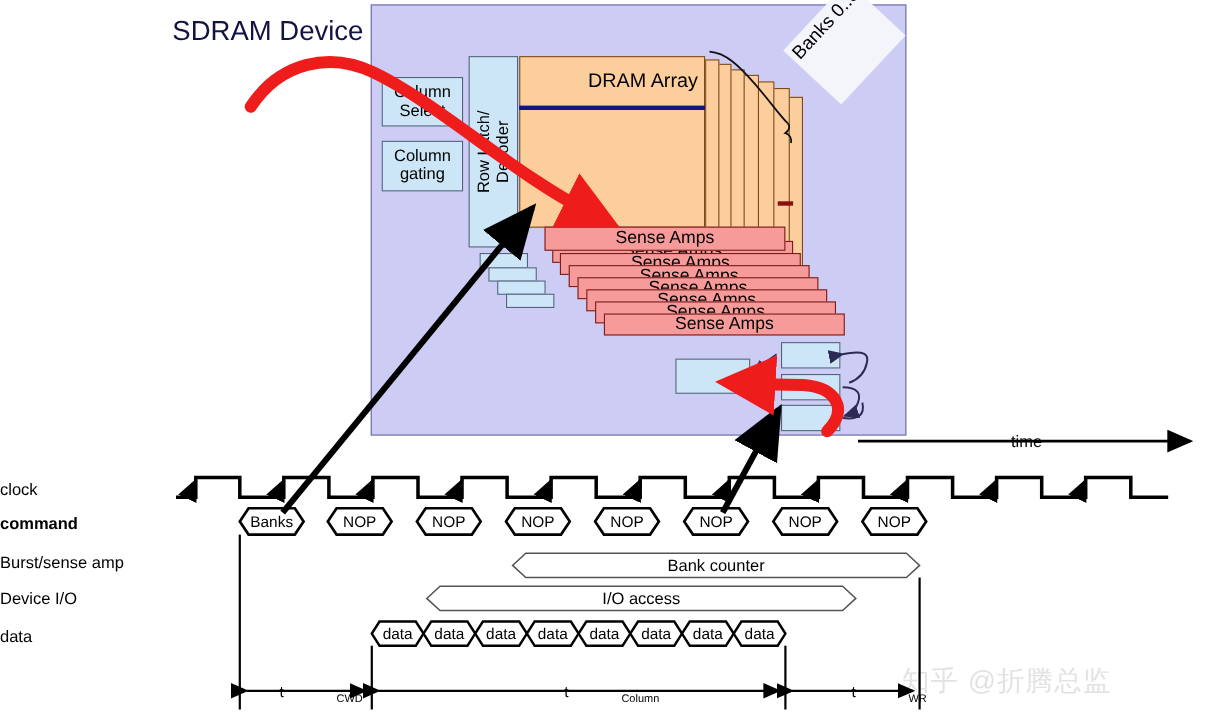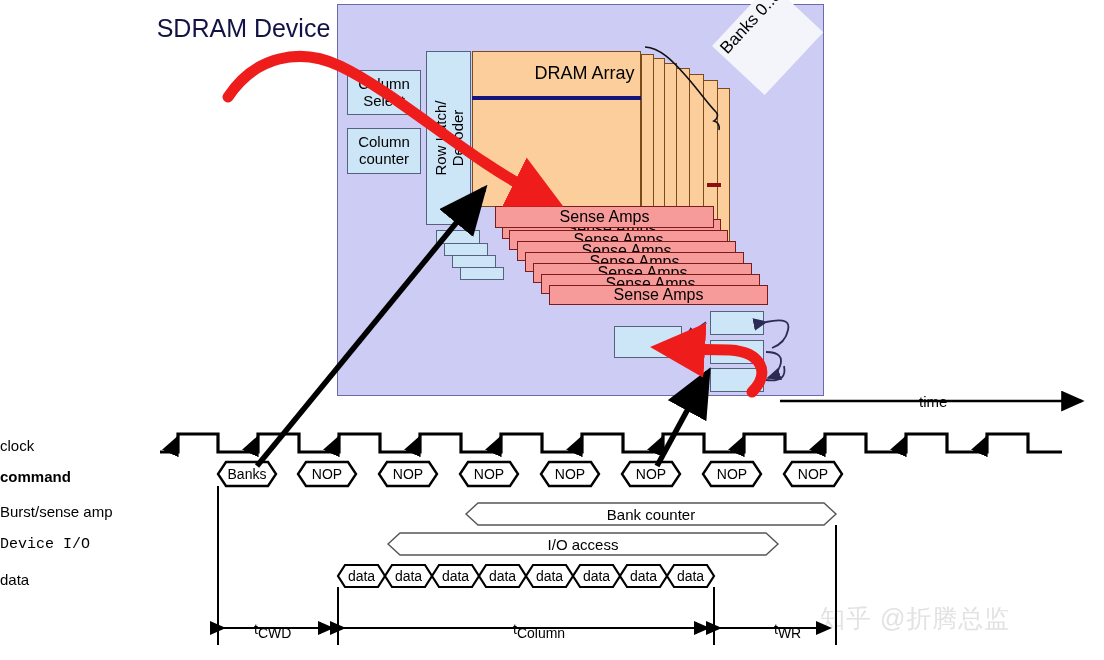--- a/index.html
+++ b/index.html
@@ -161,21 +161,21 @@
     font-size: 15px; color: #000;
     white-space: nowrap;
   }
   .arrowbar > span { position: relative; z-index: 2; }
 
   .tick-label {
     position: absolute;
     font-size: 14px; color: #000;
     white-space: nowrap;
   }
-  .tick-label sub { font-size: 14px; }
+  .tick-label sub { font-size: 10px; margin-left: 48px; }
 
   .time-label {
     position: absolute;
     left: 915px; top: 393px;
     font-size: 15px; background: #ffffff; padding: 0 4px;
   }
 
   .watermark {
     position: absolute;
     left: 820px; top: 602px;
@@ -252,35 +252,35 @@
 
   <div class="lb col-select">
     <div class="lb-label">
       <span>Column</span>
       <span>Select</span>
     </div>
   </div>
   <div class="lb col-counter">
     <div class="lb-label">
       <span>Column</span>
-      <span>counter</span>
+      <span>gating</span>
     </div>
   </div>
 
   <div class="banks-label">Banks 0..8</div>
 
   <div class="lb io-big"></div>
   <div class="lb io-s1"></div>
   <div class="lb io-s2"></div>
   <div class="lb io-s3"></div>
 
   <div class="sig-label" style="left:0; top:437px; width:148px;">clock</div>
   <div class="sig-label" style="left:0; top:468px; width:148px;font-weight:bold;">command</div>
   <div class="sig-label" style="left:0; top:503px; width:148px;">Burst/sense amp</div>
-  <div class="sig-label" style="left:0; top:536px; width:148px;font-family:Liberation Mono, monospace;">Device I/O</div>
+  <div class="sig-label" style="left:0; top:536px; width:148px;">Device I/O</div>
   <div class="sig-label" style="left:0; top:571px; width:148px;">data</div>
 
   <div class="hexcell" style="left:218px; top:462px; width:58px; height:24px;">
       <span>Banks</span>
     </div>
   <div class="hexcell" style="left:298px; top:462px; width:58px; height:24px;">
       <span>NOP</span>
     </div>
   <div class="hexcell" style="left:379px; top:462px; width:58px; height:24px;">
       <span>NOP</span>

